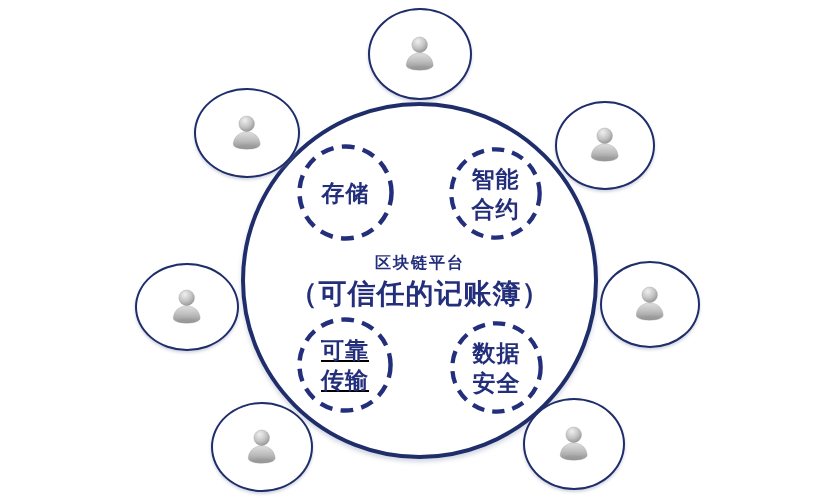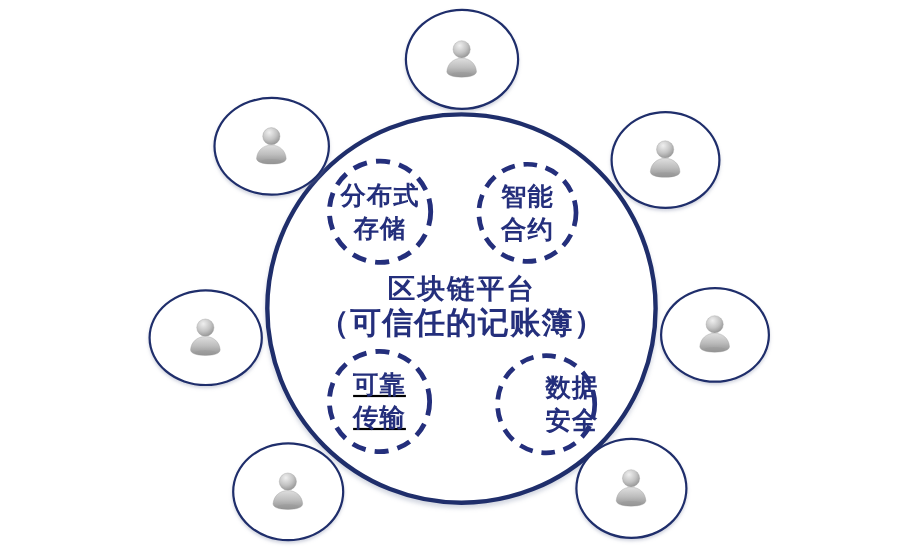--- a/index.html
+++ b/index.html
@@ -34,21 +34,21 @@
   .title {
     position: absolute;
     left: 242px;
     top: 249px;
     width: 356px;
     text-align: center;
     color: #242f7c;
     z-index: 3;
   }
   .title .line1 {
-    font-size: 25px;
+    font-size: 16px;
     line-height: 28px;
     font-weight: 700;
     letter-spacing: 2px;
   }
   .title .line2 {
     margin-top: 4px;
     font-size: 28px;
     line-height: 26px;
     font-weight: 700;
     letter-spacing: 1px;
@@ -72,23 +72,23 @@
   .feature .feature-label {
     position: relative;
     text-align: center;
     color: #242f7c;
     font-size: 23px;
     line-height: 30px;
     font-weight: 700;
     letter-spacing: 1px;
   }
   .feature-storage   { left: 296px; top: 143px; width: 99px; height: 99px; }
-  .feature-contract  { left: 432px; top: 146px; width: 95px; height: 95px; }
+  .feature-contract  { left: 448px; top: 146px; width: 95px; height: 95px; }
   .feature-transport { left: 296px; top: 316px; width: 98px; height: 98px; text-decoration: underline; }
-  .feature-security  { left: 449px; top: 320px; width: 95px; height: 95px; justify-content: flex-end; }
+  .feature-security  { left: 449px; top: 320px; width: 95px; height: 95px; }
 
   
   .node {
     position: absolute;
     box-sizing: border-box;
     border: 2.5px solid #1f2e6b;
     border-radius: 50%;
     background: #ffffff;
     display: flex;
     align-items: center;
@@ -146,21 +146,20 @@
   <div class="title">
     <div class="line1">区块链平台</div>
     <div class="line2">（可信任的记账簿）</div>
   </div>
 
   <div class="feature feature-storage">
     <svg class="dashed-ring" viewBox="0 0 100 100">
       <circle cx="50" cy="50" r="46.5" fill="none" stroke="#242f7c" stroke-width="4.5" stroke-dasharray="13 8.5"></circle>
     </svg>
     <div class="feature-label">
-      <div>分布式</div>
       <div>存储</div>
     </div>
   </div>
 
   <div class="feature feature-contract">
     <svg class="dashed-ring" viewBox="0 0 100 100">
       <circle cx="50" cy="50" r="46.5" fill="none" stroke="#242f7c" stroke-width="4.5" stroke-dasharray="13 8.5"></circle>
     </svg>
     <div class="feature-label">
       <div>智能</div>

